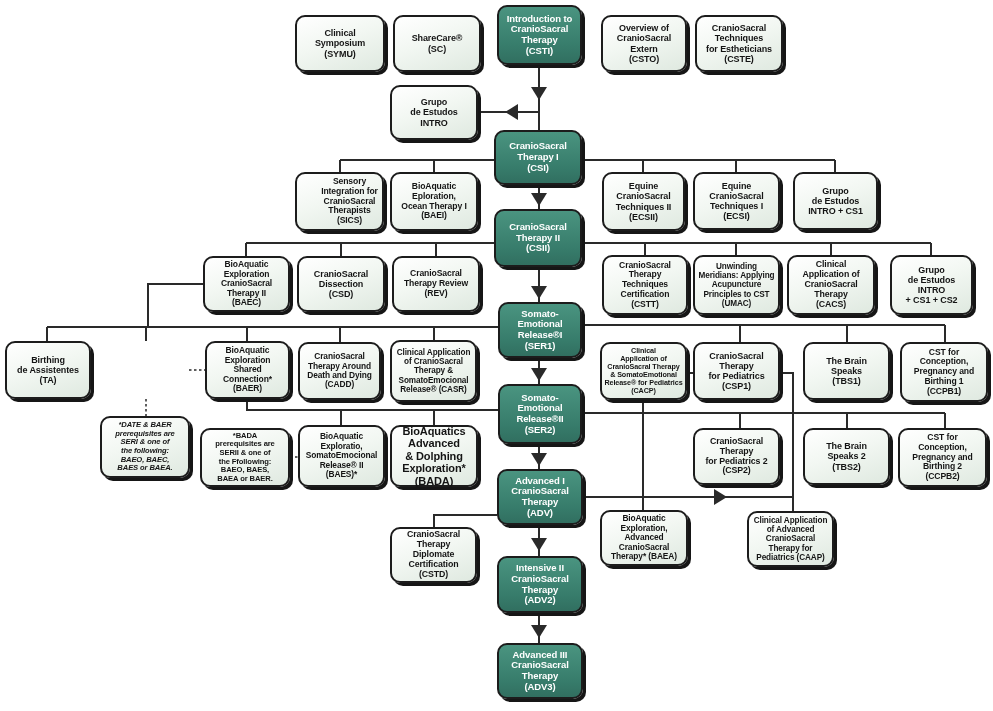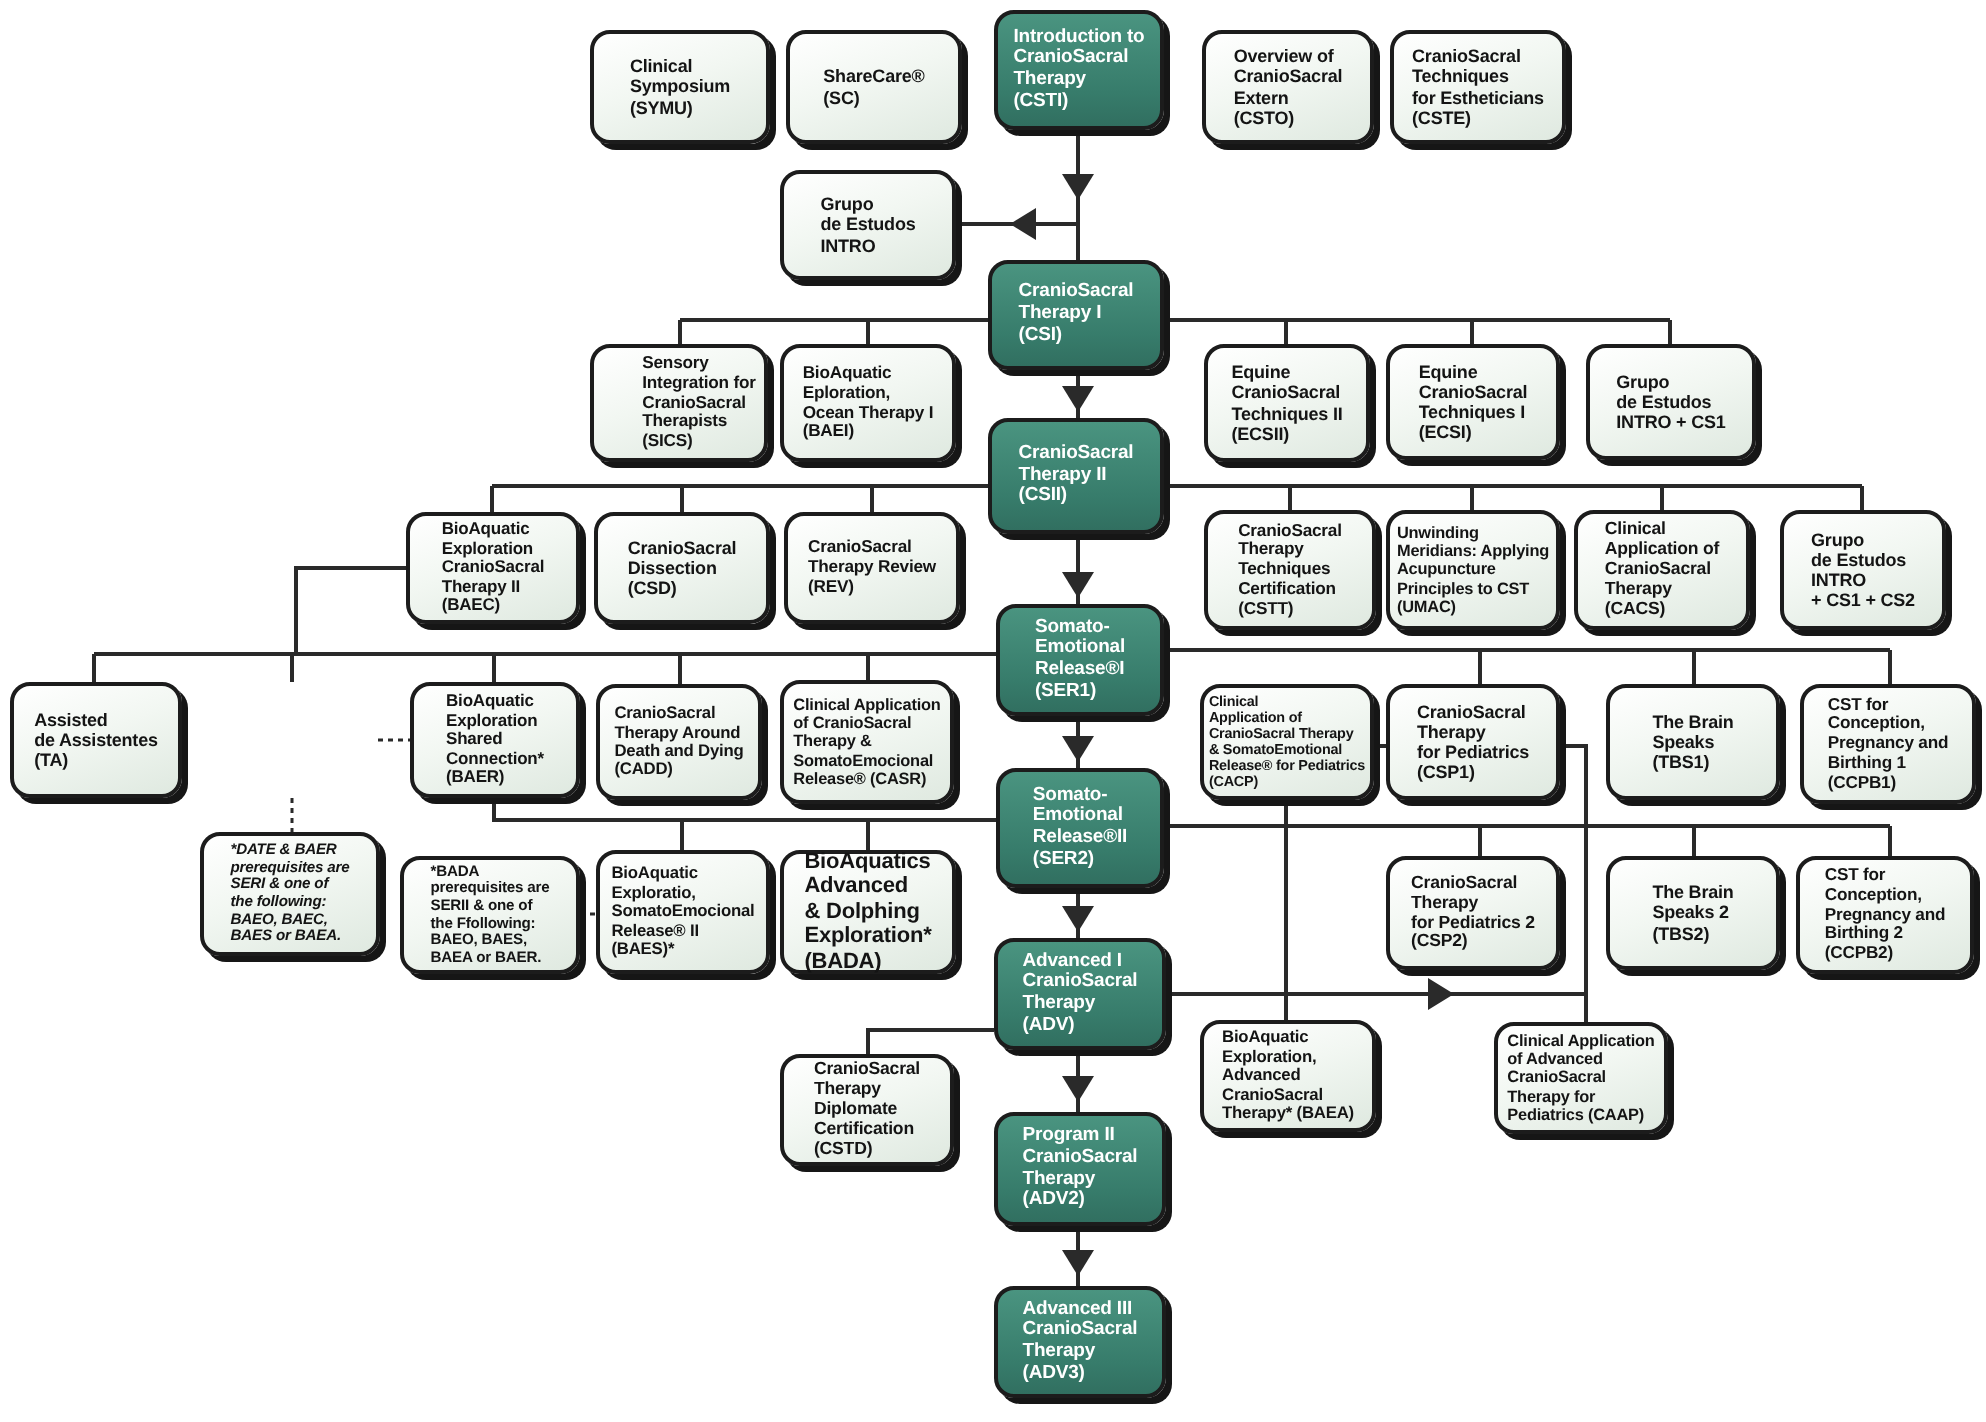--- a/index.html
+++ b/index.html
@@ -3,21 +3,21 @@
 <meta charset="utf-8">
 <style>
   html,body{margin:0;padding:0;background:#ffffff;}
   #stage{
     position:relative;width:993px;height:711px;background:#ffffff;overflow:hidden;
     font-family:"Liberation Sans","DejaVu Sans",sans-serif;
   }
   #wires{position:absolute;left:0;top:0;z-index:1;}
   .node{
     position:absolute;z-index:2;box-sizing:border-box;
-    display:flex;align-items:center;justify-content:center;text-align:left;
+    display:flex;align-items:center;justify-content:center;text-align:center;
     border:2px solid #1c1c1c;border-radius:10px;
     box-shadow:3px 3px 0 #161616;
     font-weight:bold;font-size:9px;line-height:1.13;
     white-space:pre-line;padding:1px 2px;letter-spacing:-0.1px;
   }
   .node.light{
     background:linear-gradient(160deg,#ffffff 0%,#f2f7f2 45%,#dfe9e0 100%);
     color:#141414;
   }
   .node.teal{
@@ -163,21 +163,21 @@
 Therapy
 (CACS)</div>
     <div class="node light" style="left: 890px; top: 255px; width: 83px; height: 60px;">Grupo
 de Estudos
 INTRO
 + CS1 + CS2</div>
     <div class="node teal" style="left: 498px; top: 302px; width: 84px; height: 56px;">Somato-
 Emotional
 Release®I
 (SER1)</div>
-    <div class="node light" style="left: 5px; top: 341px; width: 86px; height: 58px;">Assisted
+    <div class="node light" style="left: 5px; top: 341px; width: 86px; height: 58px;">Birthing
 de Assistentes
 (TA)</div>
     <div class="node light" style="left: 205px; top: 341px; width: 85px; height: 58px; font-size: 8.5px;">BioAquatic
 Exploration
 Shared
 Connection*
 (BAER)</div>
     <div class="node light" style="left: 298px; top: 342px; width: 83px; height: 58px; font-size: 8.4px;">CranioSacral
 Therapy Around
 Death and Dying
@@ -255,21 +255,21 @@
     <div class="node light" style="left: 747px; top: 511px; width: 87px; height: 56px; font-size: 8.2px;">Clinical Application
 of Advanced
 CranioSacral
 Therapy for
 Pediatrics (CAAP)</div>
     <div class="node light" style="left: 390px; top: 527px; width: 87px; height: 56px; font-size: 8.8px;">CranioSacral
 Therapy
 Diplomate
 Certification
 (CSTD)</div>
-    <div class="node teal" style="left: 497px; top: 556px; width: 86px; height: 57px;">Program II
+    <div class="node teal" style="left: 497px; top: 556px; width: 86px; height: 57px;">Intensive II
 CranioSacral
 Therapy
 (ADV2)</div>
     <div class="node teal" style="left: 497px; top: 643px; width: 86px; height: 56px;">Advanced III
 CranioSacral
 Therapy
 (ADV3)</div>
   </div>
 
 </body></html>

